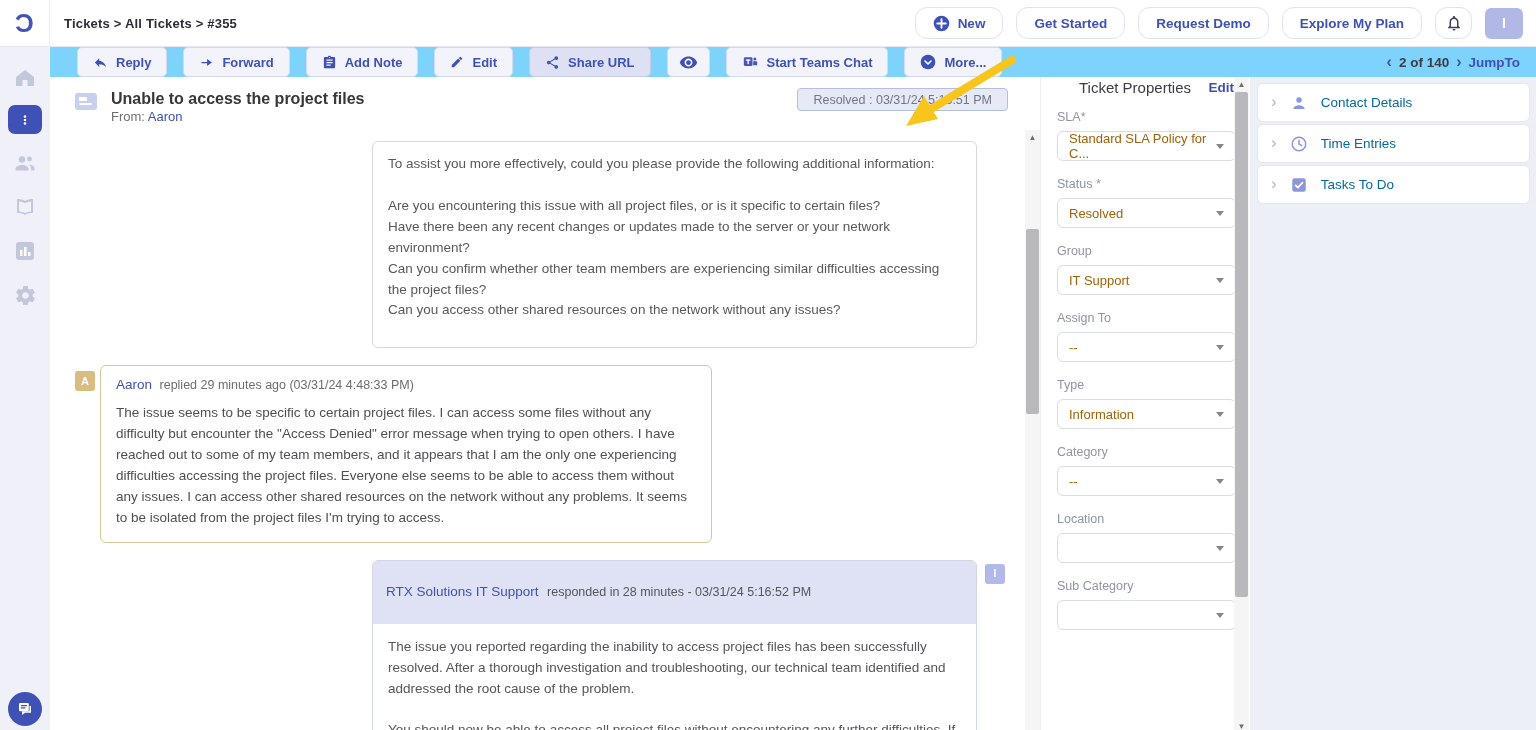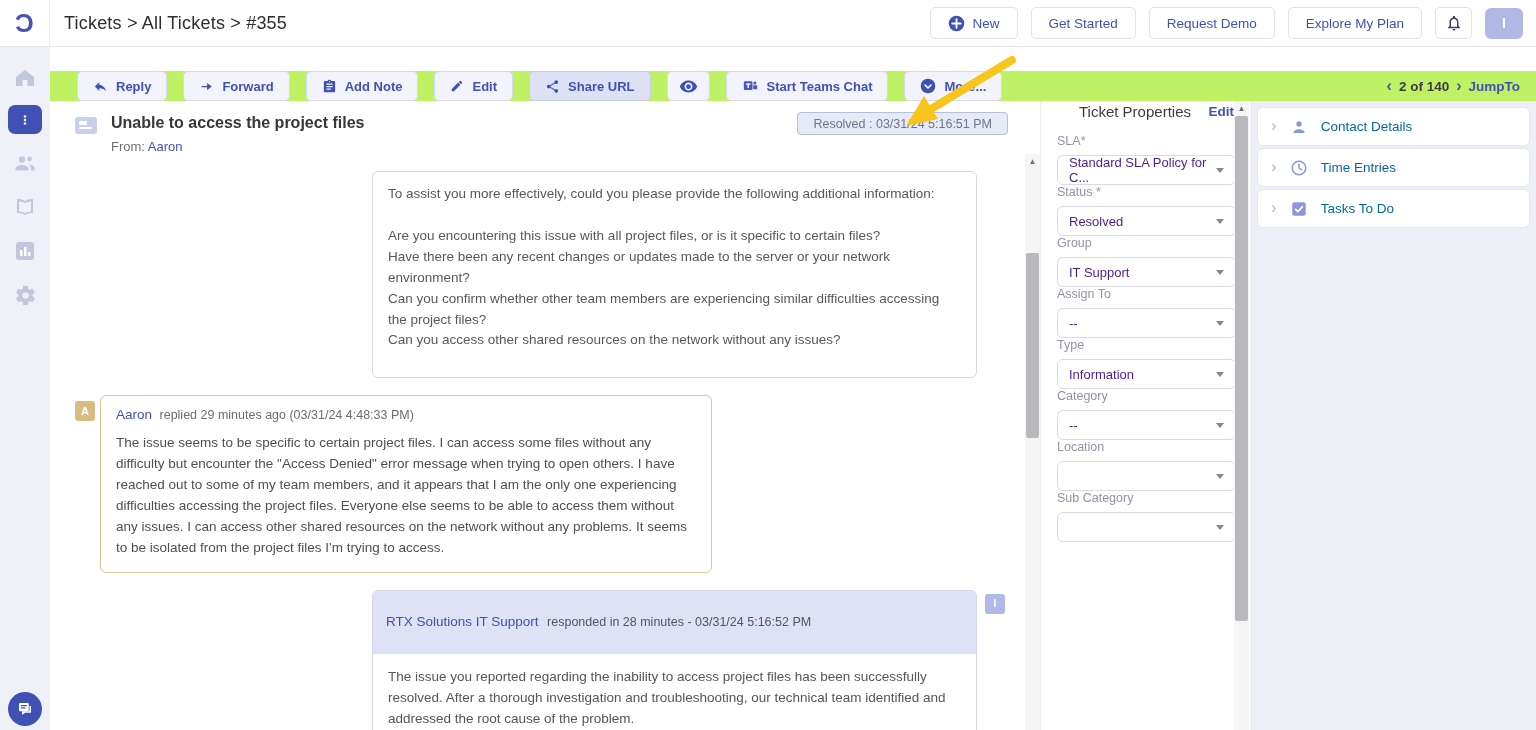--- a/index.html
+++ b/index.html
@@ -2,56 +2,56 @@
 <html><head>
 <meta charset="utf-8">
 <style>
   * { margin:0; padding:0; box-sizing:border-box; }
   body { font-family:"Liberation Sans", sans-serif; background:#fff; }
   .app { position:relative; width:1536px; height:730px; overflow:hidden; background:#fff; }
 
   
   .topbar { height:47px; display:flex; align-items:center; background:#fff; border-bottom:1px solid #e6e7ef; }
   .logo-cell { width:50px; height:100%; display:flex; align-items:center; justify-content:center; border-right:1px solid #ededf3; font-size:26px; font-weight:bold; color:#4553b6; }
-  .breadcrumb { margin-left:14px; font-size:18px; font-weight:normal; color:#2d2d32; letter-spacing:.2px; }
+  .breadcrumb { margin-left:14px; font-size:13px; font-weight:bold; color:#2d2d32; letter-spacing:.2px; }
   .topbar-right { margin-left:auto; display:flex; align-items:center; gap:13px; padding-right:13px; }
-  .top-btn { height:32px; padding:0 17px; background:#fff; border:1px solid #e0e2ee; border-radius:5px; display:flex; align-items:center; gap:8px; font-size:13.5px; font-weight:normal; color:#3f51b5; cursor:pointer; }
+  .top-btn { height:32px; padding:0 17px; background:#fff; border:1px solid #e0e2ee; border-radius:12px; display:flex; align-items:center; gap:8px; font-size:13.5px; font-weight:bold; color:#3f51b5; cursor:pointer; }
   .icon-btn { width:37px; height:32px; padding:0; justify-content:center; }
   .avatar-top { width:38px; height:31px; border-radius:6px; background:#b2b8e6; color:#fff; font-weight:bold; font-size:14px; display:flex; align-items:center; justify-content:center; }
 
   
   .body-row { display:flex; height:683px; }
   .sidebar { width:50px; background:#f0f1f8; position:relative; display:flex; flex-direction:column; align-items:center; padding-top:14px; }
   .side-ic { width:34px; height:34px; display:flex; align-items:center; justify-content:center; margin-bottom:10px; cursor:pointer; }
   .side-tile { width:34px; height:29px; background:#3f51b5; border-radius:7px; display:flex; align-items:center; justify-content:center; margin-bottom:12px; cursor:pointer; }
   .fab { position:absolute; left:8px; bottom:4px; width:34px; height:34px; border-radius:50%; background:#3f51b5; display:flex; align-items:center; justify-content:center; cursor:pointer; }
 
   .main { flex:1; display:flex; flex-direction:column; position:relative; }
 
   
-  .toolbar { height:48px; background:#bef264; display:flex; align-items:center; gap:16px; padding-left:27px;margin-top:24px; }
+  .toolbar { height:48px; background:#7dd3fc; display:flex; align-items:center; gap:16px; padding-left:27px; }
   .tbtn { height:30px; padding:0 15px; background:#f2f3fb; border:1px solid #d6daf0; border-radius:5px; display:flex; align-items:center; gap:8px; font-size:13px; font-weight:bold; color:#3f51b5; cursor:pointer; }
   .tbtn.active { background:#dde1f3; border-color:#c6cce9; }
   .tbtn.icon-only { padding:0 11px; }
   .pager { margin-left:auto; display:flex; align-items:center; gap:7px; padding-right:16px; font-size:13.5px; }
   .pager .chev { color:#3f51b5; font-weight:bold; font-size:16px; cursor:pointer; line-height:1; }
   .pager .count { color:#3d3d46; font-weight:bold; }
   .pager .jump { color:#3f51b5; font-weight:bold; cursor:pointer; }
 
   
   .content-row { flex:1; display:flex; background:#fff; position:relative; }
 
   .thread-col { width:990px; position:relative; }
   .ticket-header { display:flex; align-items:flex-start; padding:13px 18px 0 25px; }
   .channel-icon { width:22px; height:17px; margin-top:3px; background:#c7d0ef; border-radius:3px; position:relative; }
   .channel-icon:before { content:""; position:absolute; left:4px; top:4px; width:8px; height:4px; background:#fff; border-radius:1px; }
   .channel-icon:after { content:""; position:absolute; left:4px; top:10px; width:13px; height:2px; background:#fff; border-radius:1px; }
   .t-head-text { margin-left:14px; }
   .t-title { font-size:16px; font-weight:bold; color:#36363b; }
-  .t-from { margin-top:7px; font-size:13px; color:#6f6f75; }
+  .t-from { margin-top:1px; font-size:13px; color:#6f6f75; }
   .t-from a { color:#3f51b5; text-decoration:none; }
   .status-badge { margin-left:auto; margin-right:14px; margin-top:-2px; height:23px; padding:0 15px; background:#e6e9f6; border:1px solid #b6bedd; border-radius:4px; display:flex; align-items:center; font-size:12.5px; color:#70758c; }
 
   .messages { padding-top:8px; }
   .msg-box { border-radius:6px; font-size:13.5px; line-height:1.55; }
   .msg-agent-first { margin:9px 63px 0 322px; border:1px solid #d7d7df; padding:12px 15px 26px; color:#58585c; white-space:pre-line; }
   .msg-requester { position:relative; margin:17px 0 0 50px; width:612px; border:1px solid #d8c795; padding:9px 15px 13px; color:#4f4f53; }
   .req-avatar { position:absolute; left:-26px; top:5px; width:20px; height:20px; border-radius:3px; background:#d9bd80; color:#fff; font-size:11px; font-weight:bold; display:flex; align-items:center; justify-content:center; }
   .msg-head { font-size:12.5px; color:#6d6d72; }
   .msg-head a { color:#3f51b5; font-size:13.5px; text-decoration:none; margin-right:4px; }
@@ -67,23 +67,23 @@
   .thread-scroll { right:0; top:53px; bottom:0; }
   .scroll-arrow { position:absolute; left:0; width:15px; text-align:center; font-size:8px; color:#6f6f6f; line-height:10px; cursor:pointer; }
   .thumb { position:absolute; left:1px; width:13px; background:#b9b9bd; border-radius:2px; cursor:pointer; }
 
   
   .props-panel { width:210px; border-left:1px solid #ededf3; position:relative; background:#fff; }
   .props-head { display:flex; align-items:center; padding:2px 10px 0 38px; }
   .props-title { font-size:15px; color:#3b3b41; }
   .props-edit { margin-left:auto; margin-right:6px; font-size:13.5px; font-weight:bold; color:#3f51b5; cursor:pointer; }
   .props-fields { padding:14px 14px 0 16px; }
-  .field { }
+  .field { margin-bottom:16px; }
   .field-label { font-size:12.5px; color:#8f94a6; margin-bottom:7px; }
-  .select { height:30px; border:1px solid #d9dbe6; border-radius:6px; display:flex; align-items:center; padding:0 11px; font-size:13px; color:#4c1d95; cursor:pointer; background:#fff; }
+  .select { height:30px; border:1px solid #d9dbe6; border-radius:6px; display:flex; align-items:center; padding:0 11px; font-size:13px; color:#a16207; cursor:pointer; background:#fff; }
   .select .caret { margin-left:auto; width:0; height:0; border-left:4.5px solid transparent; border-right:4.5px solid transparent; border-top:5px solid #85858d; }
   .swatch { width:9px; height:9px; background:#3f51b5; border-radius:1px; margin-right:8px; }
   .props-footer { position:absolute; left:0; right:0; bottom:0; height:62px; background:#fff; display:flex; align-items:center; justify-content:center; }
   .update-btn { width:162px; height:33px; background:#fff; border:1px solid #d9dbe6; border-radius:6px; font-family:"Liberation Sans",sans-serif; font-size:13.5px; font-weight:bold; color:#3f51b5; cursor:pointer; }
   .props-scroll { right:1px; top:0; bottom:55px; }
 
   
   .right-rail { flex:1; background:#edeff7; padding:6px 6px 0 7px; }
   .rail-card { height:39px; background:#fff; border:1px solid #e4e6f0; border-radius:6px; margin-bottom:2px; display:flex; align-items:center; padding:0 13px; gap:13px; cursor:pointer; }
   .rail-chev { color:#b3b7ca; font-size:17px; line-height:1; margin-top:-2px; }

